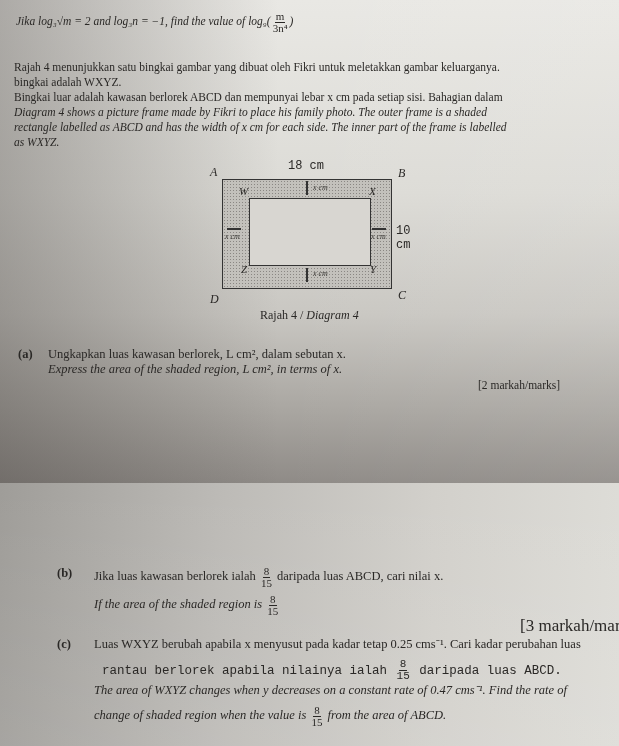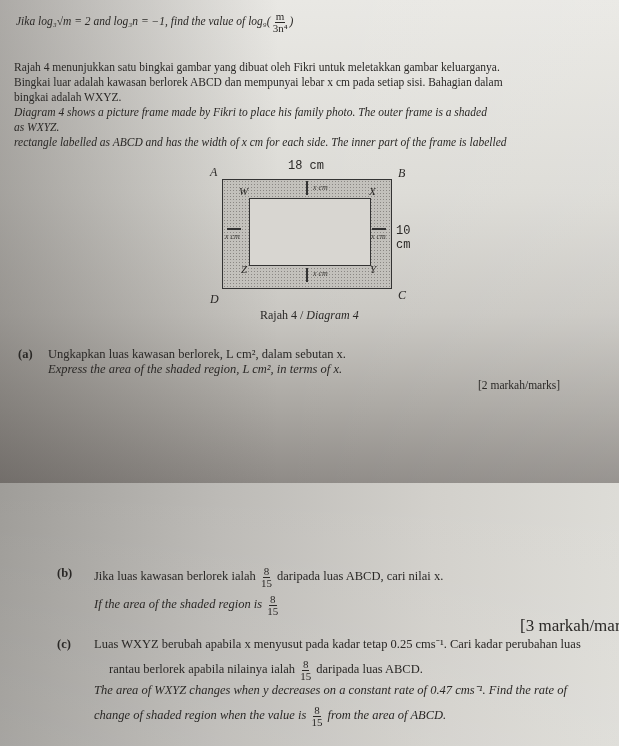--- a/index.html
+++ b/index.html
@@ -54,25 +54,25 @@
   <span>and</span>
   <span>log₃n = −1</span><span>, find the value of</span>
   <span>log₉</span>(<span class="frac">
       <span class="num">m</span>
       <span>3n⁴</span>
     </span>)
 </div>
 
 <div class="abs" style="left:14px; top:60px; width:600px;">
   <div class="line" style="font-size:11.5px;">Rajah 4 menunjukkan satu bingkai gambar yang dibuat oleh Fikri untuk meletakkan gambar keluarganya.</div>
+  <div class="line" style="font-size:11.5px;">bingkai adalah WXYZ.</div>
   <div class="line" style="font-size:11.5px;">Bingkai luar adalah kawasan berlorek ABCD dan mempunyai lebar x cm pada setiap sisi. Bahagian dalam</div>
-  <div class="line" style="font-size:11.5px;">bingkai adalah WXYZ.</div>
   <div class="line it" style="font-size:11.5px;">Diagram 4 shows a picture frame made by Fikri to place his family photo. The outer frame is a shaded</div>
+  <div class="line it" style="font-size:11.5px;">rectangle labelled as ABCD and has the width of x cm for each side. The inner part of the frame is labelled</div>
   <div class="line it" style="font-size:11.5px;">as WXYZ.</div>
-  <div class="line it" style="font-size:11.5px;">rectangle labelled as ABCD and has the width of x cm for each side. The inner part of the frame is labelled</div>
 </div>
 
 <div class="diagram">
   <span class="lbl" style="left:10px; top:3px;">A</span>
   <span class="lbl" style="left:198px; top:4px;">B</span>
   <span class="lbl" style="left:198px; top:126px;">C</span>
   <span class="lbl" style="left:10px; top:130px;">D</span>
   <span class="dim" style="left:88px; top:-3px;">18 cm</span>
   <span class="dim" style="left:196px; top:62px;">10 cm</span>
 
@@ -119,21 +119,21 @@
   <span>If the area of the  shaded region  is</span>
   <span class="frac">
       <span class="num">8</span>
       <span>15</span>
     </span>
 </div>
 <div class="abs line" style="left:520px; top:618px; font-size:17px;">[3 markah/marks]</div>
 
 <div class="abs line" style="left:57px; top:637px; font-weight:bold;">(c)</div>
 <div class="abs line" style="left:94px; top:637px;">Luas WXYZ berubah apabila x menyusut pada kadar tetap 0.25 cms⁻¹. Cari kadar perubahan luas</div>
-<div class="abs line" style="left:109px; top:659px;">
+<div class="abs line" style="left:102px; top:659px;font-family:Liberation Mono, monospace;">
   <span>rantau berlorek apabila nilainya ialah</span>
   <span class="frac">
       <span class="num">8</span>
       <span>15</span>
     </span>
   <span>daripada luas ABCD.</span>
 </div>
 <div class="abs line it" style="left:94px; top:683px;">The area of WXYZ changes when y decreases on a constant rate of 0.47 cms⁻¹. Find the rate of</div>
 <div class="abs line it" style="left:94px; top:705px;">
   <span>change of shaded region when the value is</span>

